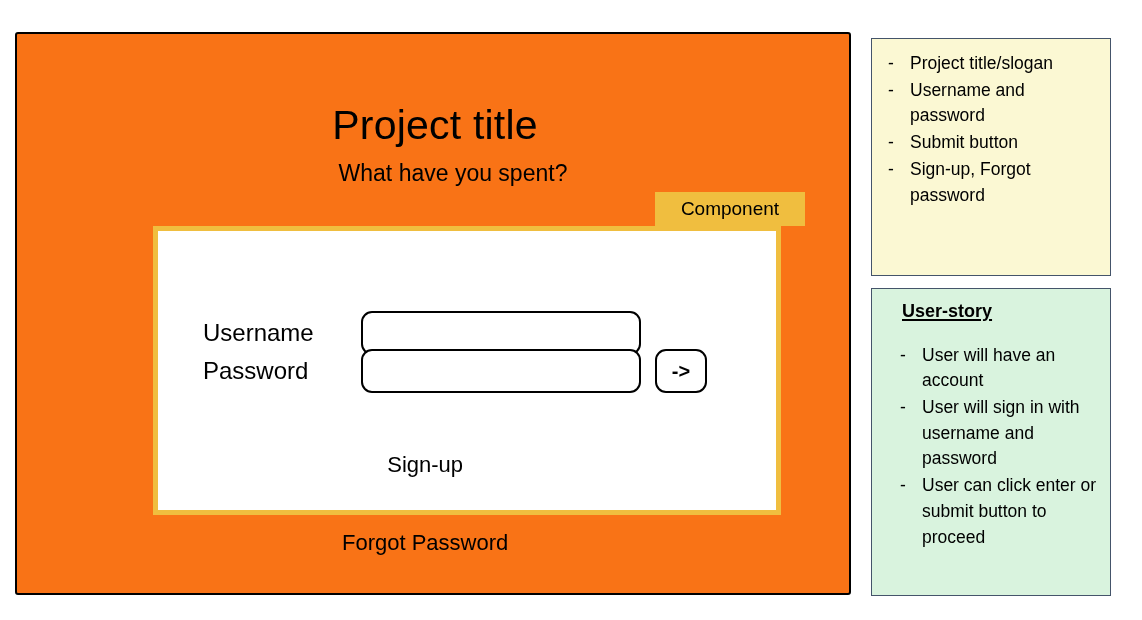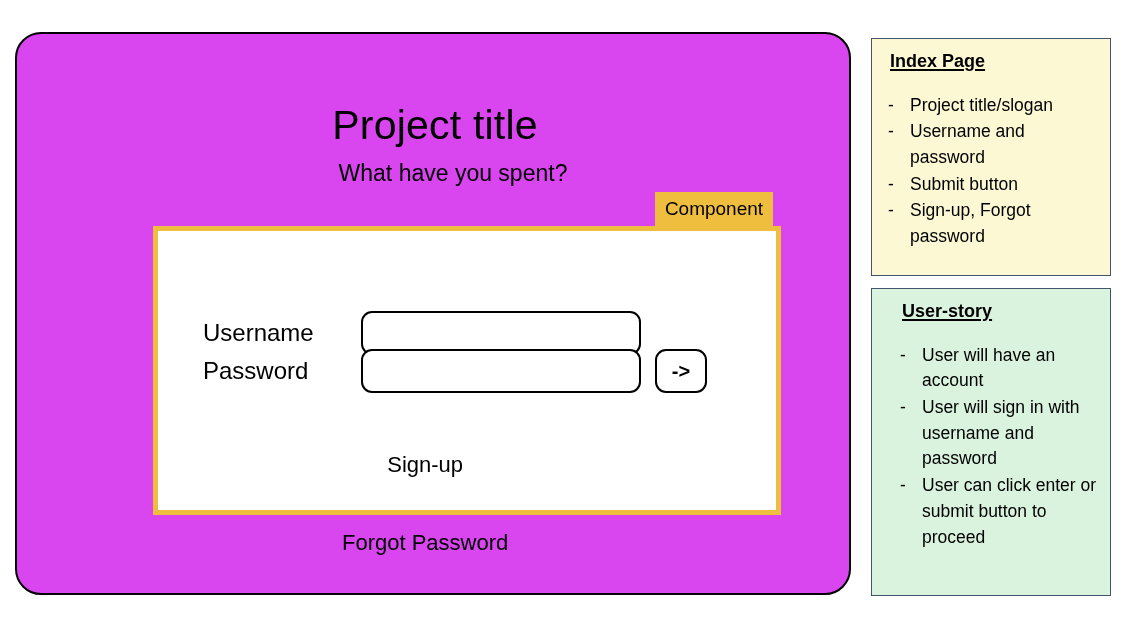--- a/index.html
+++ b/index.html
@@ -18,22 +18,22 @@
 
   
   #wireframe-frame {
     position: absolute;
     left: 15px;
     top: 32px;
     width: 836px;
     height: 563px;
     box-sizing: border-box;
     border: 2px solid #000000;
-    border-radius: 26px;
-    background: #d946ef;
+    border-radius: 3px;
+    background: #f97316;
   }
 
   
   #project-title {
     position: absolute;
     left: 0;
     top: 69px;
     width: 836px;
     text-align: center;
     font-size: 41px;
@@ -60,21 +60,21 @@
     width: 628px;
     height: 289px;
     box-sizing: border-box;
     border: 5px solid #F0BE3F;
     background: #ffffff;
   }
   #component-tab {
     position: absolute;
     left: 638px;
     top: 158px;
-    width: 118px;
+    width: 150px;
     height: 34px;
     background: #F0BE3F;
     display: flex;
     align-items: center;
     justify-content: center;
     font-size: 19px;
     font-weight: 400;
     color: #000000;
   }
 
@@ -202,21 +202,20 @@
   </div>
 
   <div id="form-links">
     <span>Sign-up</span>
     <span>Forgot Password</span>
   </div>
 
 </div>
 
 <div class="note" id="note-index">
-  <div class="note-title">Index Page</div>
   <ul class="note-list">
     <li>
       <span class="note-dash">-</span>
       <span class="note-text">Project title/slogan</span>
     </li>
     <li>
       <span class="note-dash">-</span>
       <span class="note-text">Username and password</span>
     </li>
     <li>

